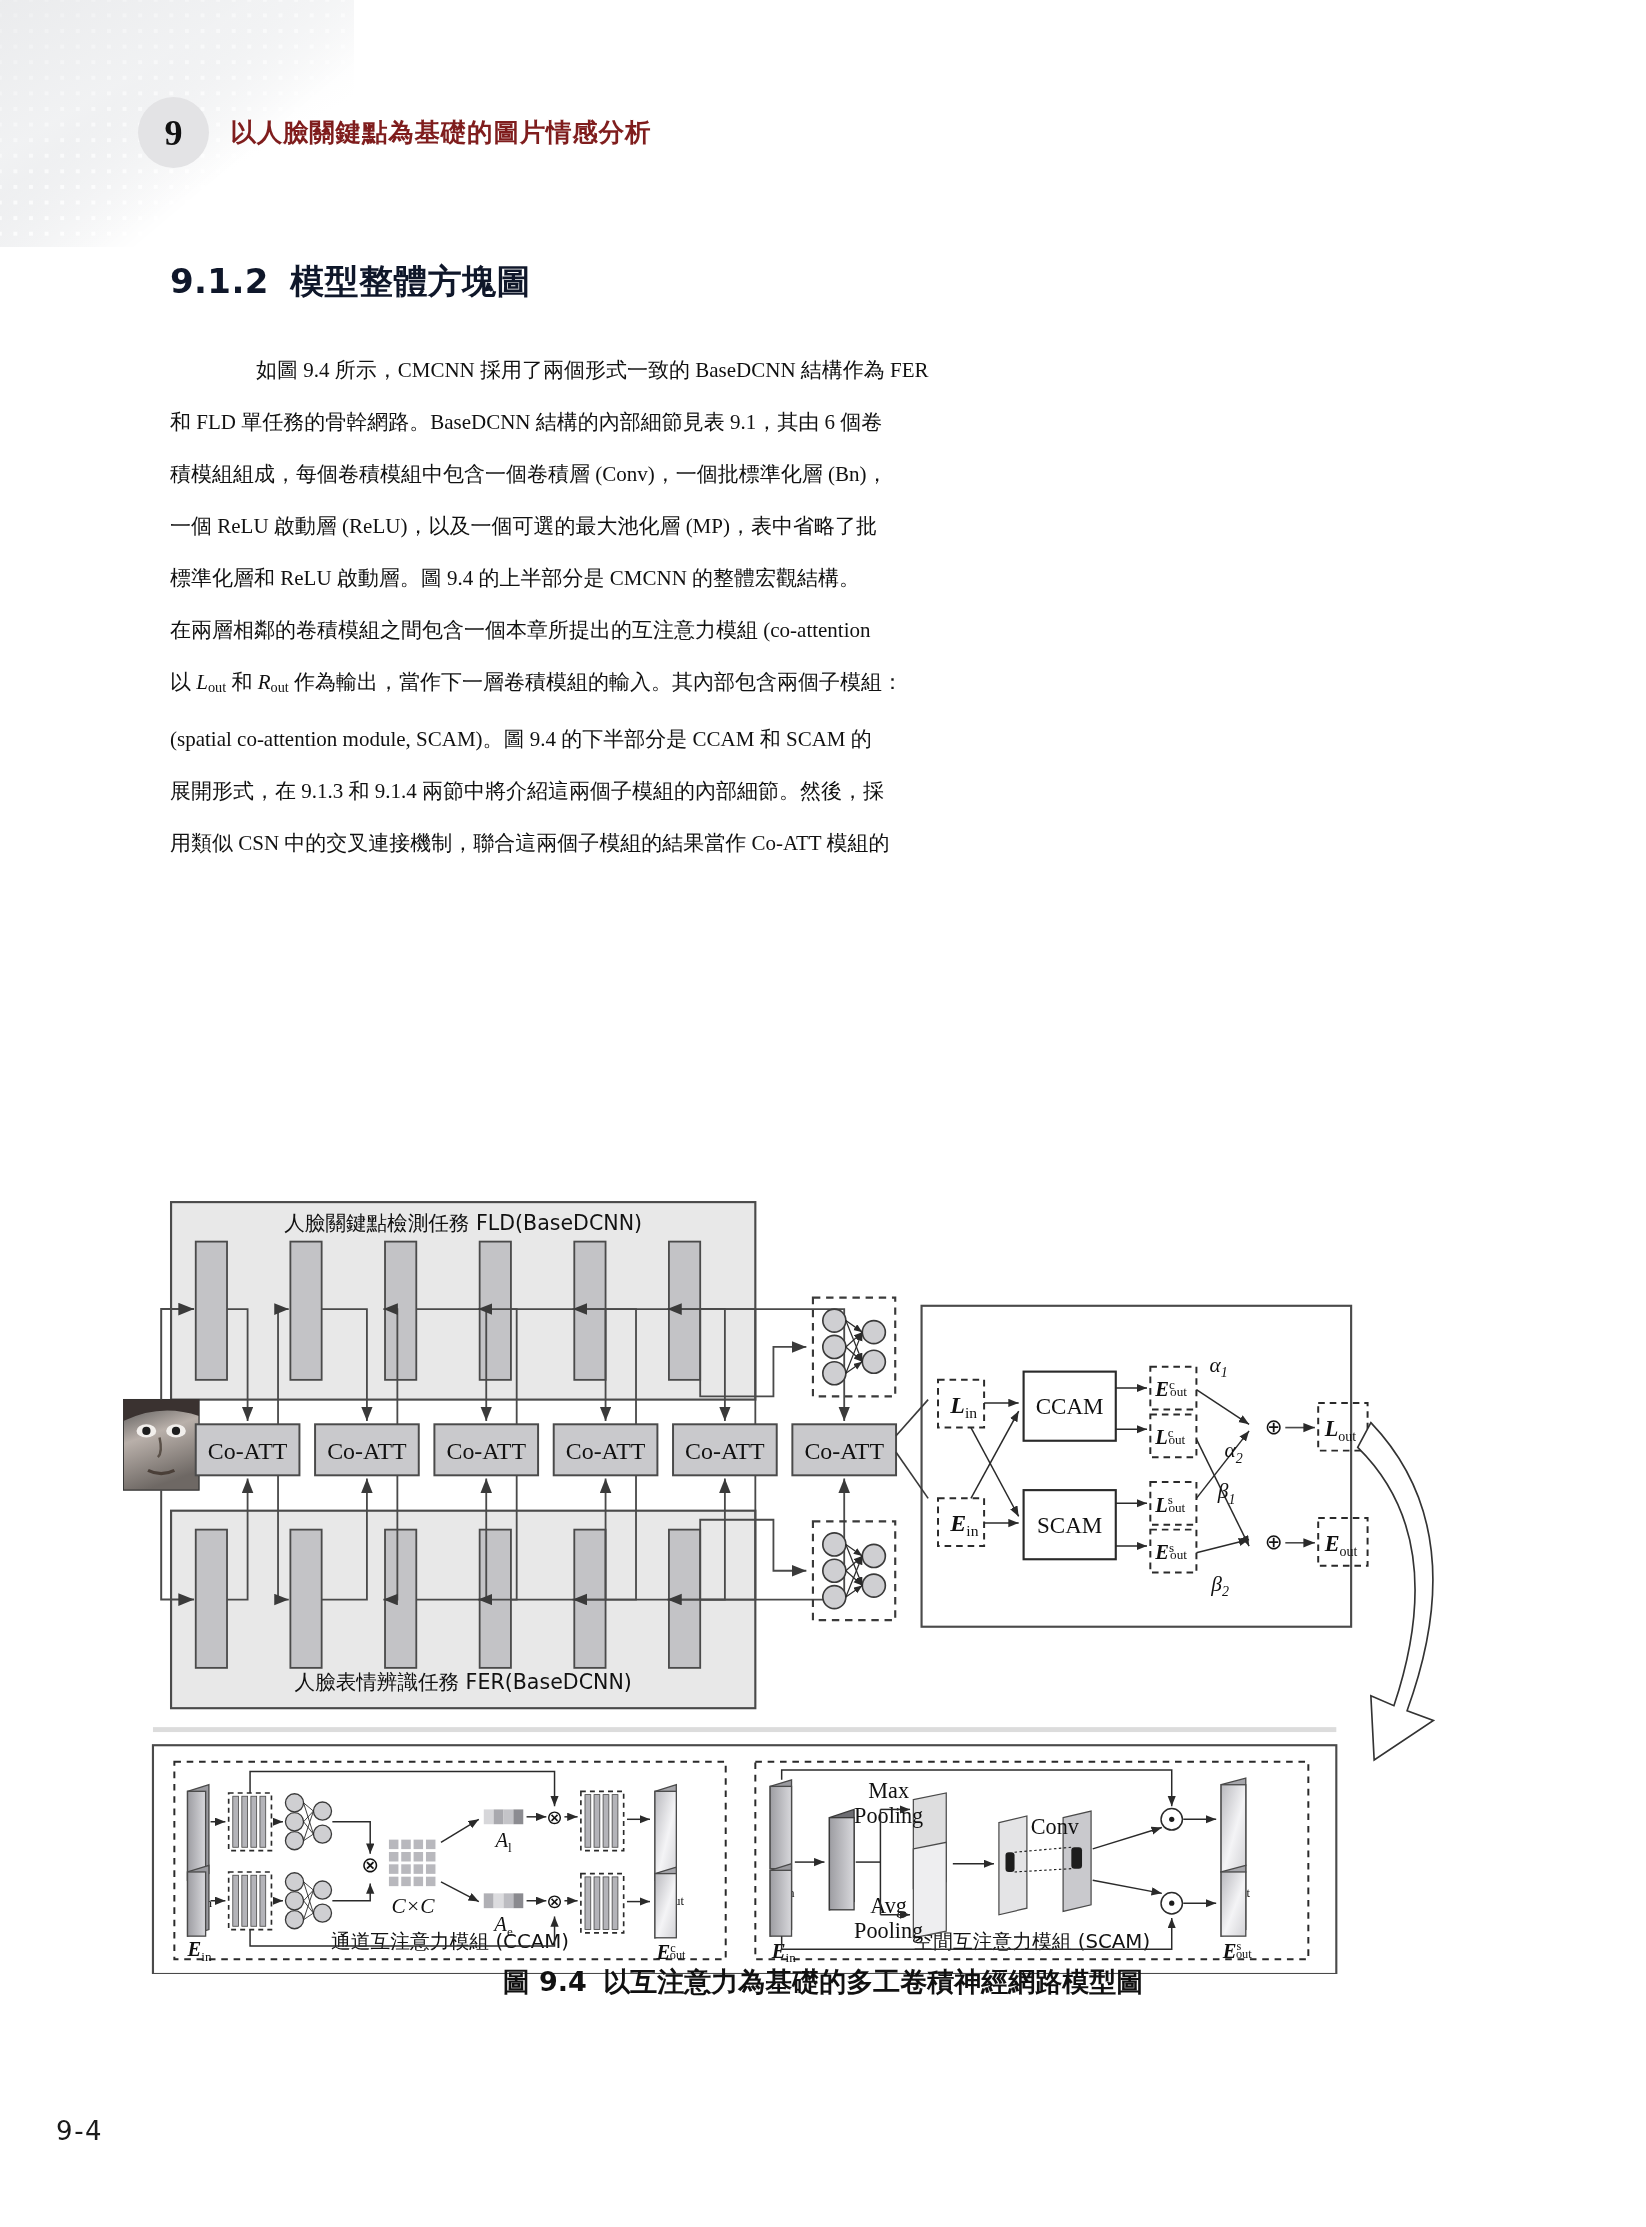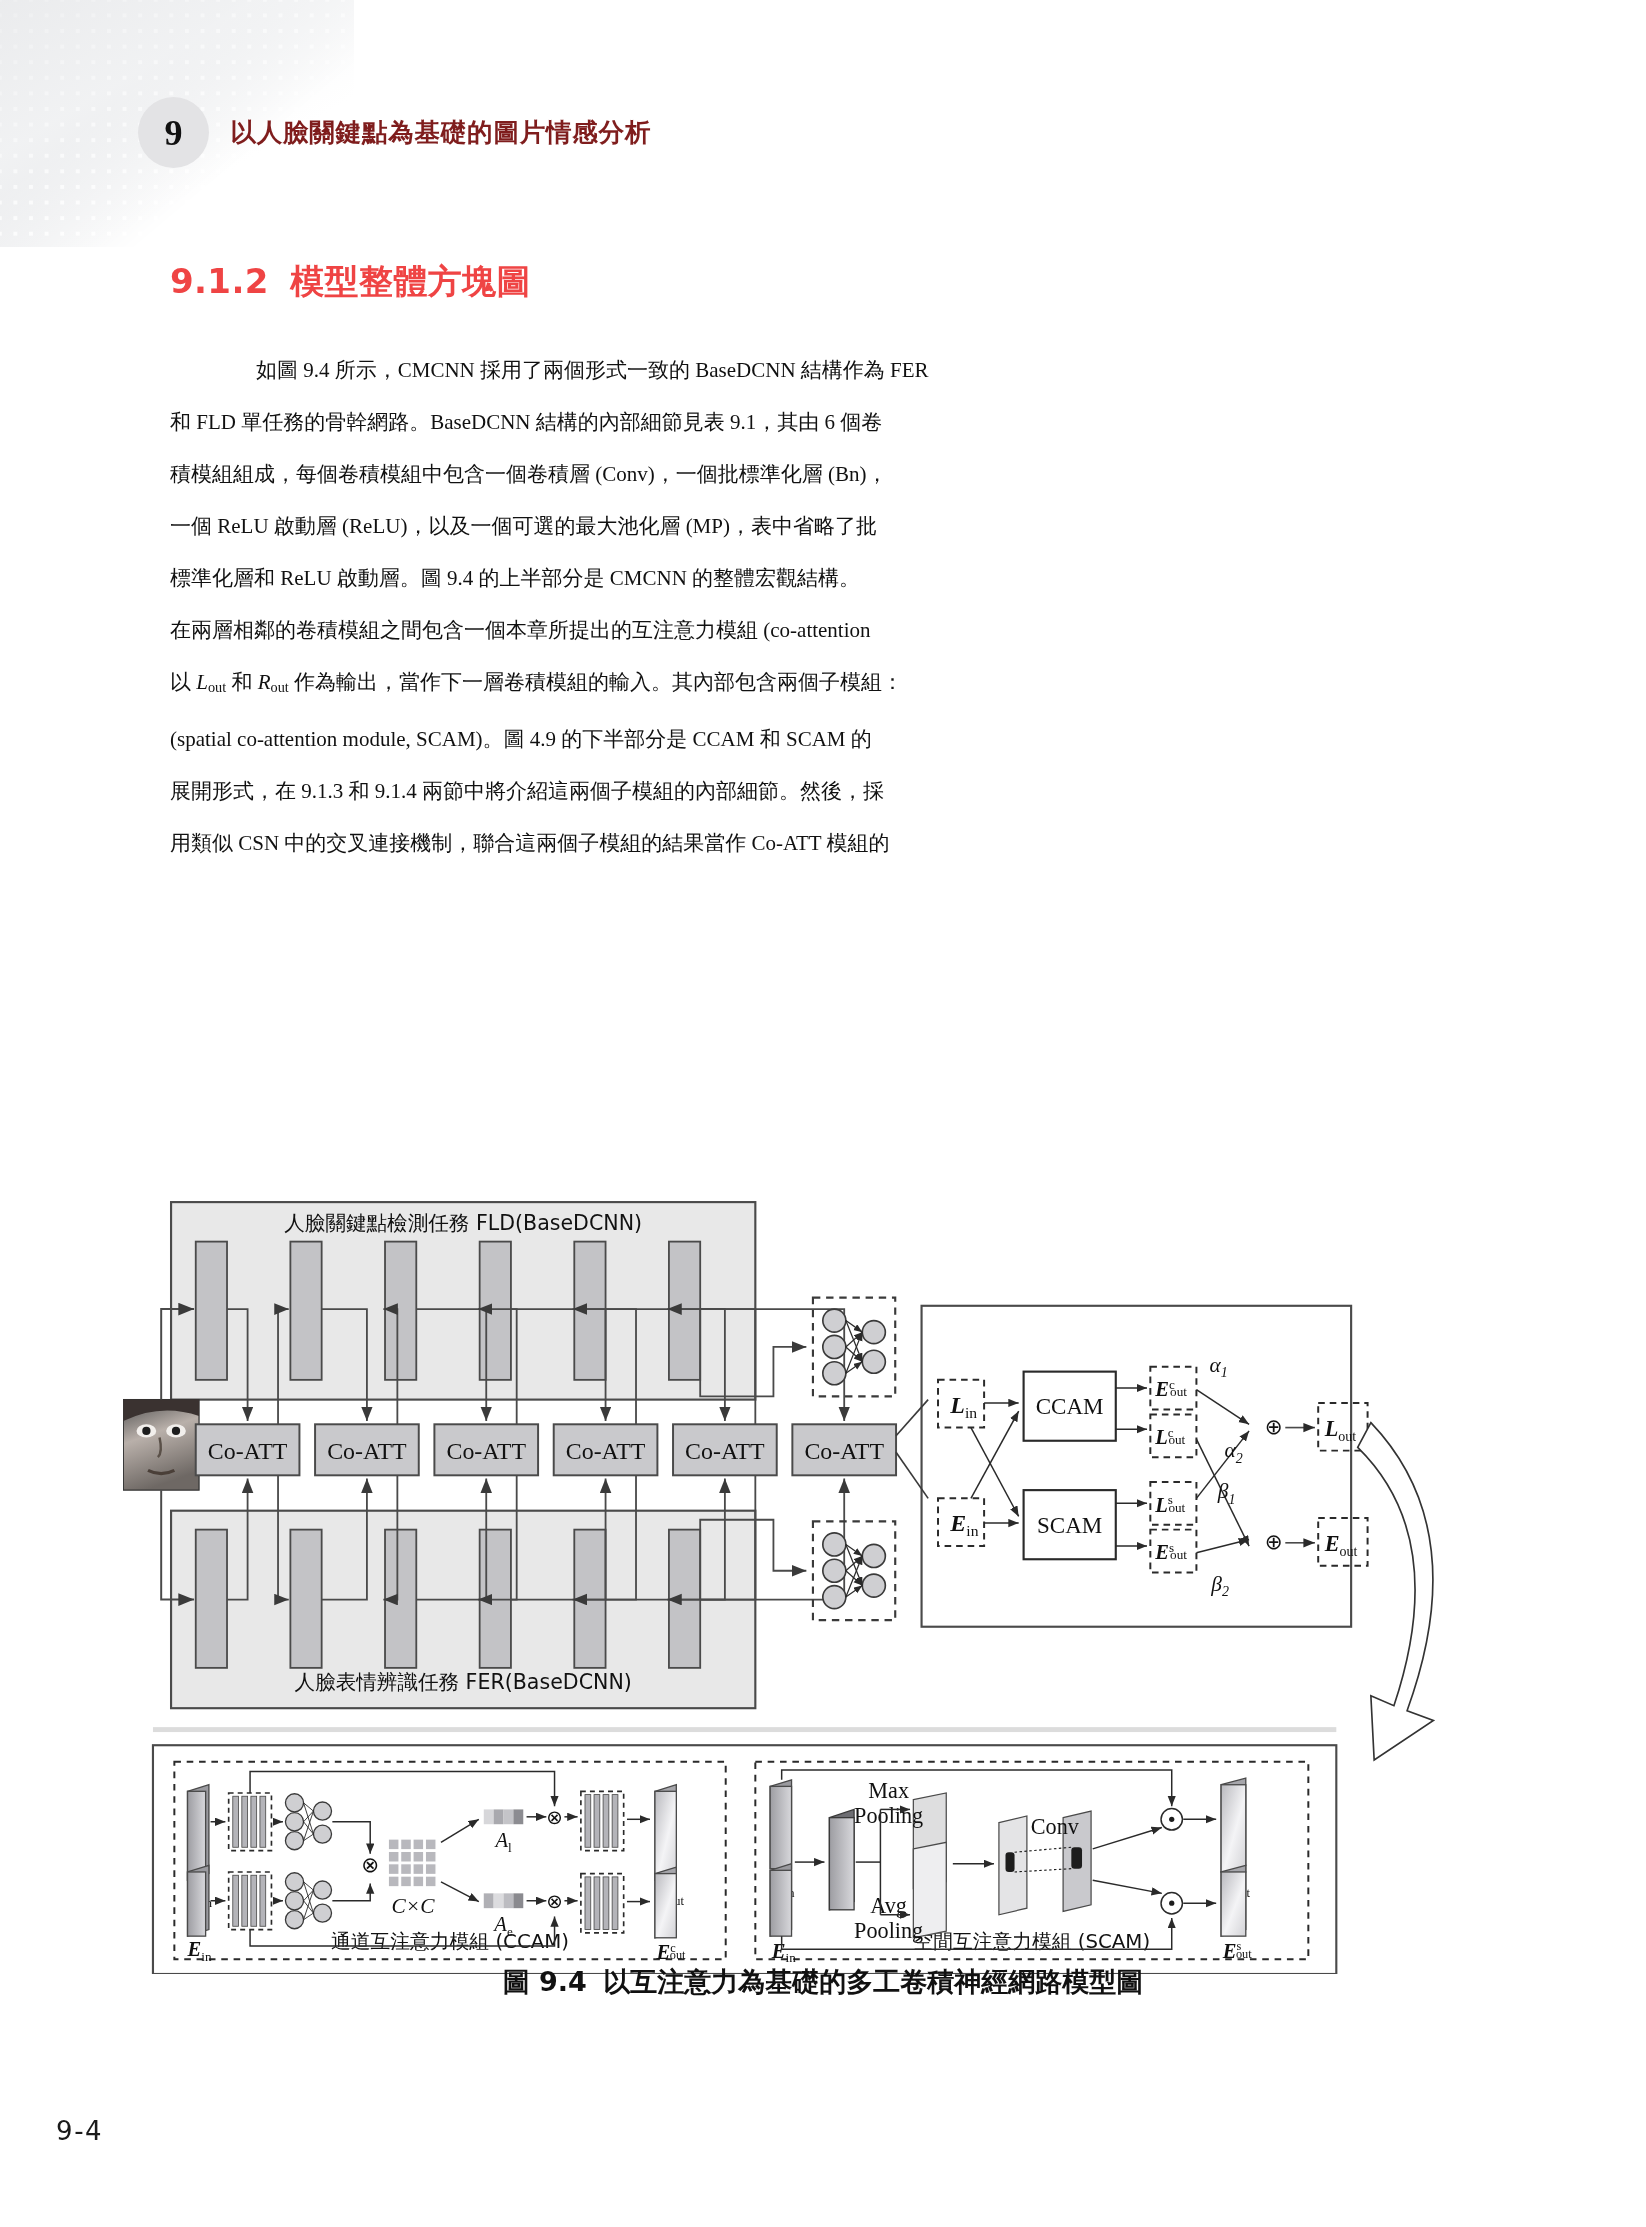--- a/index.html
+++ b/index.html
@@ -45,21 +45,21 @@
   }
   #running-head-title{
     font-family:"DejaVu Sans", sans-serif;
     font-size:25.5px; font-weight:bold; letter-spacing:0.8px; color:#7f1d1d;
   }
 
   
   #section-heading{
     position:absolute; left:170px; top:259px;
     font-family:"DejaVu Sans", sans-serif;
-    font-weight:bold; font-size:34px; letter-spacing:0.4px; color:#ef4444;
+    font-weight:bold; font-size:34px; letter-spacing:0.4px; color:#0f172a;
     white-space:nowrap;
   }
   #section-heading .num{ margin-right:21.4px; }
 
   
   #body-copy{
     position:absolute; left:170px; top:344px; width:1317px;
   }
   #body-copy p{
     margin:0 0 0 0;
@@ -114,21 +114,21 @@
 </div>
 
 <div id="body-copy">
   <p style="text-indent:86px;"><span>如圖 9.4 所示，CMCNN 採用了兩個形式一致的 BaseDCNN 結構作為 FER</span></p>
   <p><span>和 FLD 單任務的骨幹網路。BaseDCNN 結構的內部細節見表 9.1，其由 6 個卷</span></p>
   <p><span>積模組組成，每個卷積模組中包含一個卷積層 (Conv)，一個批標準化層 (Bn)，</span></p>
   <p><span>一個 ReLU 啟動層 (ReLU)，以及一個可選的最大池化層 (MP)，表中省略了批</span></p>
   <p><span>標準化層和 ReLU 啟動層。圖 9.4 的上半部分是 CMCNN 的整體宏觀結構。</span></p>
   <p><span>在兩層相鄰的卷積模組之間包含一個本章所提出的互注意力模組 (co-attention</span></p>
   <p>以 <span class="ital">L</span><span class="sub">out</span> 和 <span class="ital">R</span><span class="sub">out</span> 作為輸出，當作下一層卷積模組的輸入。其內部包含兩個子模組：</p>
-  <p><span>(spatial co-attention module, SCAM)。圖 4.9 的下半部分是 CCAM 和 SCAM 的</span></p>
+  <p><span>(spatial co-attention module, SCAM)。圖 9.4 的下半部分是 CCAM 和 SCAM 的</span></p>
   <p><span>展開形式，在 9.1.3 和 9.1.4 兩節中將介紹這兩個子模組的內部細節。然後，採</span></p>
   <p><span>用類似 CSN 中的交叉連接機制，聯合這兩個子模組的結果當作 Co-ATT 模組的</span></p>
 </div>
 
 <div id="figure">
 <svg width="1449" height="790" viewBox="0 0 1760 960" xmlns="http://www.w3.org/2000/svg">
   <defs>
     <marker id="ah" markerWidth="9" markerHeight="9" refX="8" refY="3.2" orient="auto">
       <path d="M0,0 L8,3.2 L0,6.4 z" fill="#3a3a3a"></path>
     </marker>

